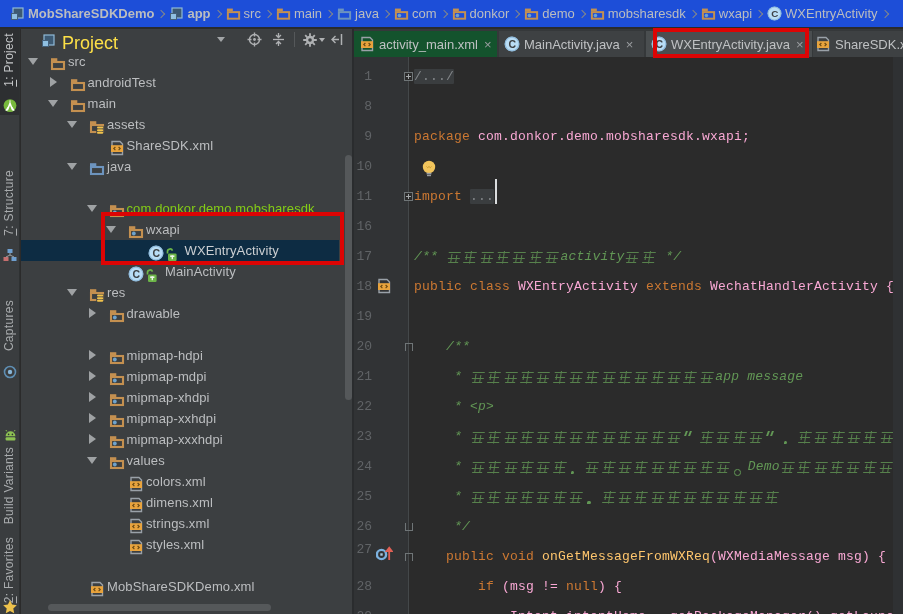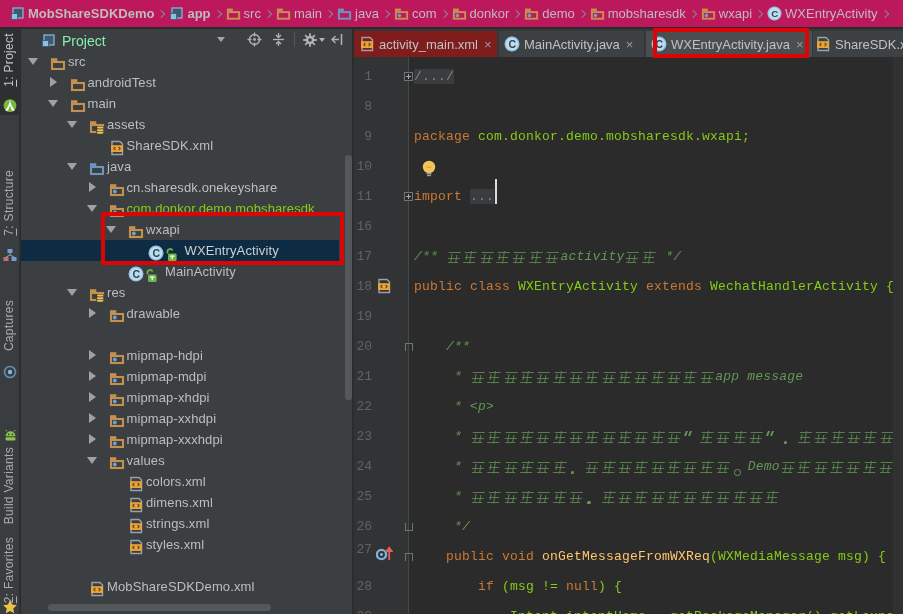--- a/index.html
+++ b/index.html
@@ -1,31 +1,31 @@
 <!DOCTYPE html>
 <html><head><meta charset="utf-8"><title>s</title><style>
 *{margin:0;padding:0;box-sizing:border-box}
 html,body{width:903px;height:614px;overflow:hidden;background:#2b2b2b;
  font-family:"Liberation Sans",sans-serif;-webkit-font-smoothing:antialiased}
 #page{position:relative;width:903px;height:614px;overflow:hidden}
 
-#nav{position:absolute;left:0;top:0;width:903px;height:28px;background:#be185d;
+#nav{position:absolute;left:0;top:0;width:903px;height:28px;background:#1d4ed8;
  border-bottom:1px solid #282b2d;display:flex;align-items:center;white-space:nowrap;overflow:hidden}
 .nvi{display:flex;align-items:center;color:#bbbdbf;font-size:13px}
 .nvi svg{margin-right:3px}
 .chev{width:6px;height:6px;border-top:1.5px solid #84878a;border-right:1.5px solid #84878a;
  transform:rotate(45deg);margin:0 5px 0 4px;flex:none}
 
 #stripe{position:absolute;left:0;top:29px;width:20px;height:585px;background:#3a3d3f;border-right:1px solid #2e3132}
 #stripe .act{position:absolute;left:0;top:0;width:19px;height:86px;background:#2d2f31}
 .vtxt{position:absolute;left:2px;width:16px;color:#a9acae;font-size:12px;white-space:nowrap;
  writing-mode:vertical-rl;transform:rotate(180deg);letter-spacing:.3px}
 
 #panel{position:absolute;left:21px;top:29px;width:331px;height:585px;background:#3c3f41;overflow:hidden}
-#phead{position:absolute;left:0;top:0;width:271px;height:22px;color:#86efac;font-size:14px}
+#phead{position:absolute;left:0;top:0;width:271px;height:22px;color:#fde047;font-size:18px}
 #tree{position:absolute;left:0;top:22px;width:331px;height:563px}
 .row{position:absolute;left:0;width:331px;height:21px}
 .row .lbl{position:absolute;top:0;height:21px;line-height:21px;font-size:13px;color:#bcbec0;white-space:nowrap;letter-spacing:0.12px}
 .arrD{position:absolute;top:7px;width:0;height:0;border-left:5.5px solid transparent;
  border-right:5.5px solid transparent;border-top:7px solid #9fa2a4}
 .arrR{position:absolute;top:5px;width:0;height:0;border-top:5.5px solid transparent;
  border-bottom:5.5px solid transparent;border-left:7px solid #9fa2a4}
 .ticon{position:absolute;top:2.5px}
 .sel{position:absolute;left:0;top:211px;width:318px;height:21px;background:#0d2c43}
 
@@ -36,21 +36,21 @@
  font-size:13px;color:#bfc1c3;white-space:nowrap;overflow:hidden}
 .tab svg{margin:0 4px 0 5px;flex:none}
 .tab svg.tabic4{margin-left:2px}
 
 #gutter{position:absolute;left:354px;top:57px;width:55px;height:557px;background:#313335;border-right:1px solid #44484a}
 .lnum{position:absolute;left:0;width:18px;text-align:right;height:30px;line-height:30px;
  font-family:"Liberation Mono",monospace;font-size:13px;color:#606366}
 #codearea{position:absolute;left:410px;top:57px;width:493px;height:557px;background:#2b2b2b;overflow:hidden}
 #code{position:absolute;left:4px;top:4.5px;font-family:"Liberation Mono",monospace;font-size:13px;white-space:pre;letter-spacing:0.2px}
 .cl{height:30px;line-height:30px}
-.k{color:#cc7832}.p{color:#84cc16}.d{color:#629755;font-style:italic}.m{color:#ffc66d}
+.k{color:#cc7832}.p{color:#f9a8d4}.d{color:#629755;font-style:italic}.m{color:#ffc66d}
 .fold{background:#3a3d3f;color:#828689;border-radius:1px}
 
 .c,.cp,.co,.cq{display:inline-block;width:16.35px;height:30px;position:relative;vertical-align:top}
 .c::before{content:"";position:absolute;left:2px;top:9px;width:12px;height:12.5px;opacity:.8;
  transform:skewX(-9deg);background-repeat:no-repeat;background-image:
  linear-gradient(currentColor,currentColor),linear-gradient(currentColor,currentColor),
  linear-gradient(currentColor,currentColor),linear-gradient(currentColor,currentColor),
  linear-gradient(currentColor,currentColor);
  background-size:12px 1.2px,10px 1.1px,12px 1.2px,1.2px 12.5px,1px 6px;
  background-position:0 0.5px,1px 5.7px,0 11.3px,5.6px 0,1.6px 2.5px}
@@ -266,31 +266,20 @@
         <div class="row" style="top:105px">
           <div class="arrD" style="left:46.0px"></div>
           <span style="position:absolute;left:68.0px;top:2.5px">
             <svg class="ticon" width="16" height="16" viewBox="0 0 16 16">
               <path d="M1 2.2h6.3v3H1z" fill="#6d94be"></path>
               <rect x="2" y="6" width="12" height="7" fill="none" stroke="#6d94be" stroke-width="2.1"></rect>
             </svg>
           </span>
           <span class="lbl" style="left:86.0px;color:#bcbec0">java</span>
         </div>
-        <div class="row" style="top:126px">
-          <div class="arrR" style="left:67.5px"></div>
-          <span style="position:absolute;left:87.5px;top:2.5px">
-            <svg class="ticon" width="16" height="16" viewBox="0 0 16 16">
-              <path d="M1 2.2h6.3v3H1z" fill="#c49050"></path>
-              <rect x="2" y="6" width="12" height="7" fill="none" stroke="#c49050" stroke-width="2.1"></rect>
-              <circle cx="5.8" cy="9.5" r="1.9" fill="#6fa3cc"></circle>
-            </svg>
-          </span>
-          <span class="lbl" style="left:105.5px;color:#bcbec0">cn.sharesdk.onekeyshare</span>
-        </div>
         <div class="row" style="top:147px">
           <div class="arrD" style="left:65.5px"></div>
           <span style="position:absolute;left:87.5px;top:2.5px">
             <svg class="ticon" width="16" height="16" viewBox="0 0 16 16">
               <path d="M1 2.2h6.3v3H1z" fill="#c49050"></path>
               <rect x="2" y="6" width="12" height="7" fill="none" stroke="#c49050" stroke-width="2.1"></rect>
               <circle cx="5.8" cy="9.5" r="1.9" fill="#6fa3cc"></circle>
             </svg>
           </span>
           <span class="lbl" style="left:105.5px;color:#84cc16">com.donkor.demo.mobsharesdk</span>
@@ -484,21 +473,21 @@
             </svg>
           </span>
           <span class="lbl" style="left:86.0px;color:#bcbec0">MobShareSDKDemo.xml</span>
         </div>
         <div style="position:absolute;left:324px;top:104px;width:7px;height:245px;background:#55585a;border-radius:4px"></div>
         <div style="position:absolute;left:27px;top:553px;width:223px;height:7px;background:#55585a;border-radius:4px"></div>
       </div>
     </div>
     <div id="vdiv"></div>
     <div id="tabbar">
-      <div class="tab" style="left:0px;width:143px;background:#7f1d1d">
+      <div class="tab" style="left:0px;width:143px;background:#14532d">
         <svg class="tabic" width="16" height="16" viewBox="0 0 16 16">
           <path d="M3 1.5h8l2.5 2.5v10.5h-10.5z" fill="none" stroke="#9aa1a8" stroke-width="1.4"></path>
           <rect x="2" y="5.2" width="12" height="6.8" fill="#e8a33d"></rect>
           <path d="M6.4 7l-1.6 1.6 1.6 1.6M9.6 7l1.6 1.6-1.6 1.6" stroke="#6b4a14" stroke-width="1.2" fill="none"></path>
         </svg>
         <span>activity_main.xml</span>
         <span style="color:#9a9da0;font-size:13px;margin-left:6px">×</span>
       </div>
       <div class="tab" style="left:145px;width:145px;background:#3e4143">
         <svg class="tabic" width="16" height="16" viewBox="0 0 16 16">

